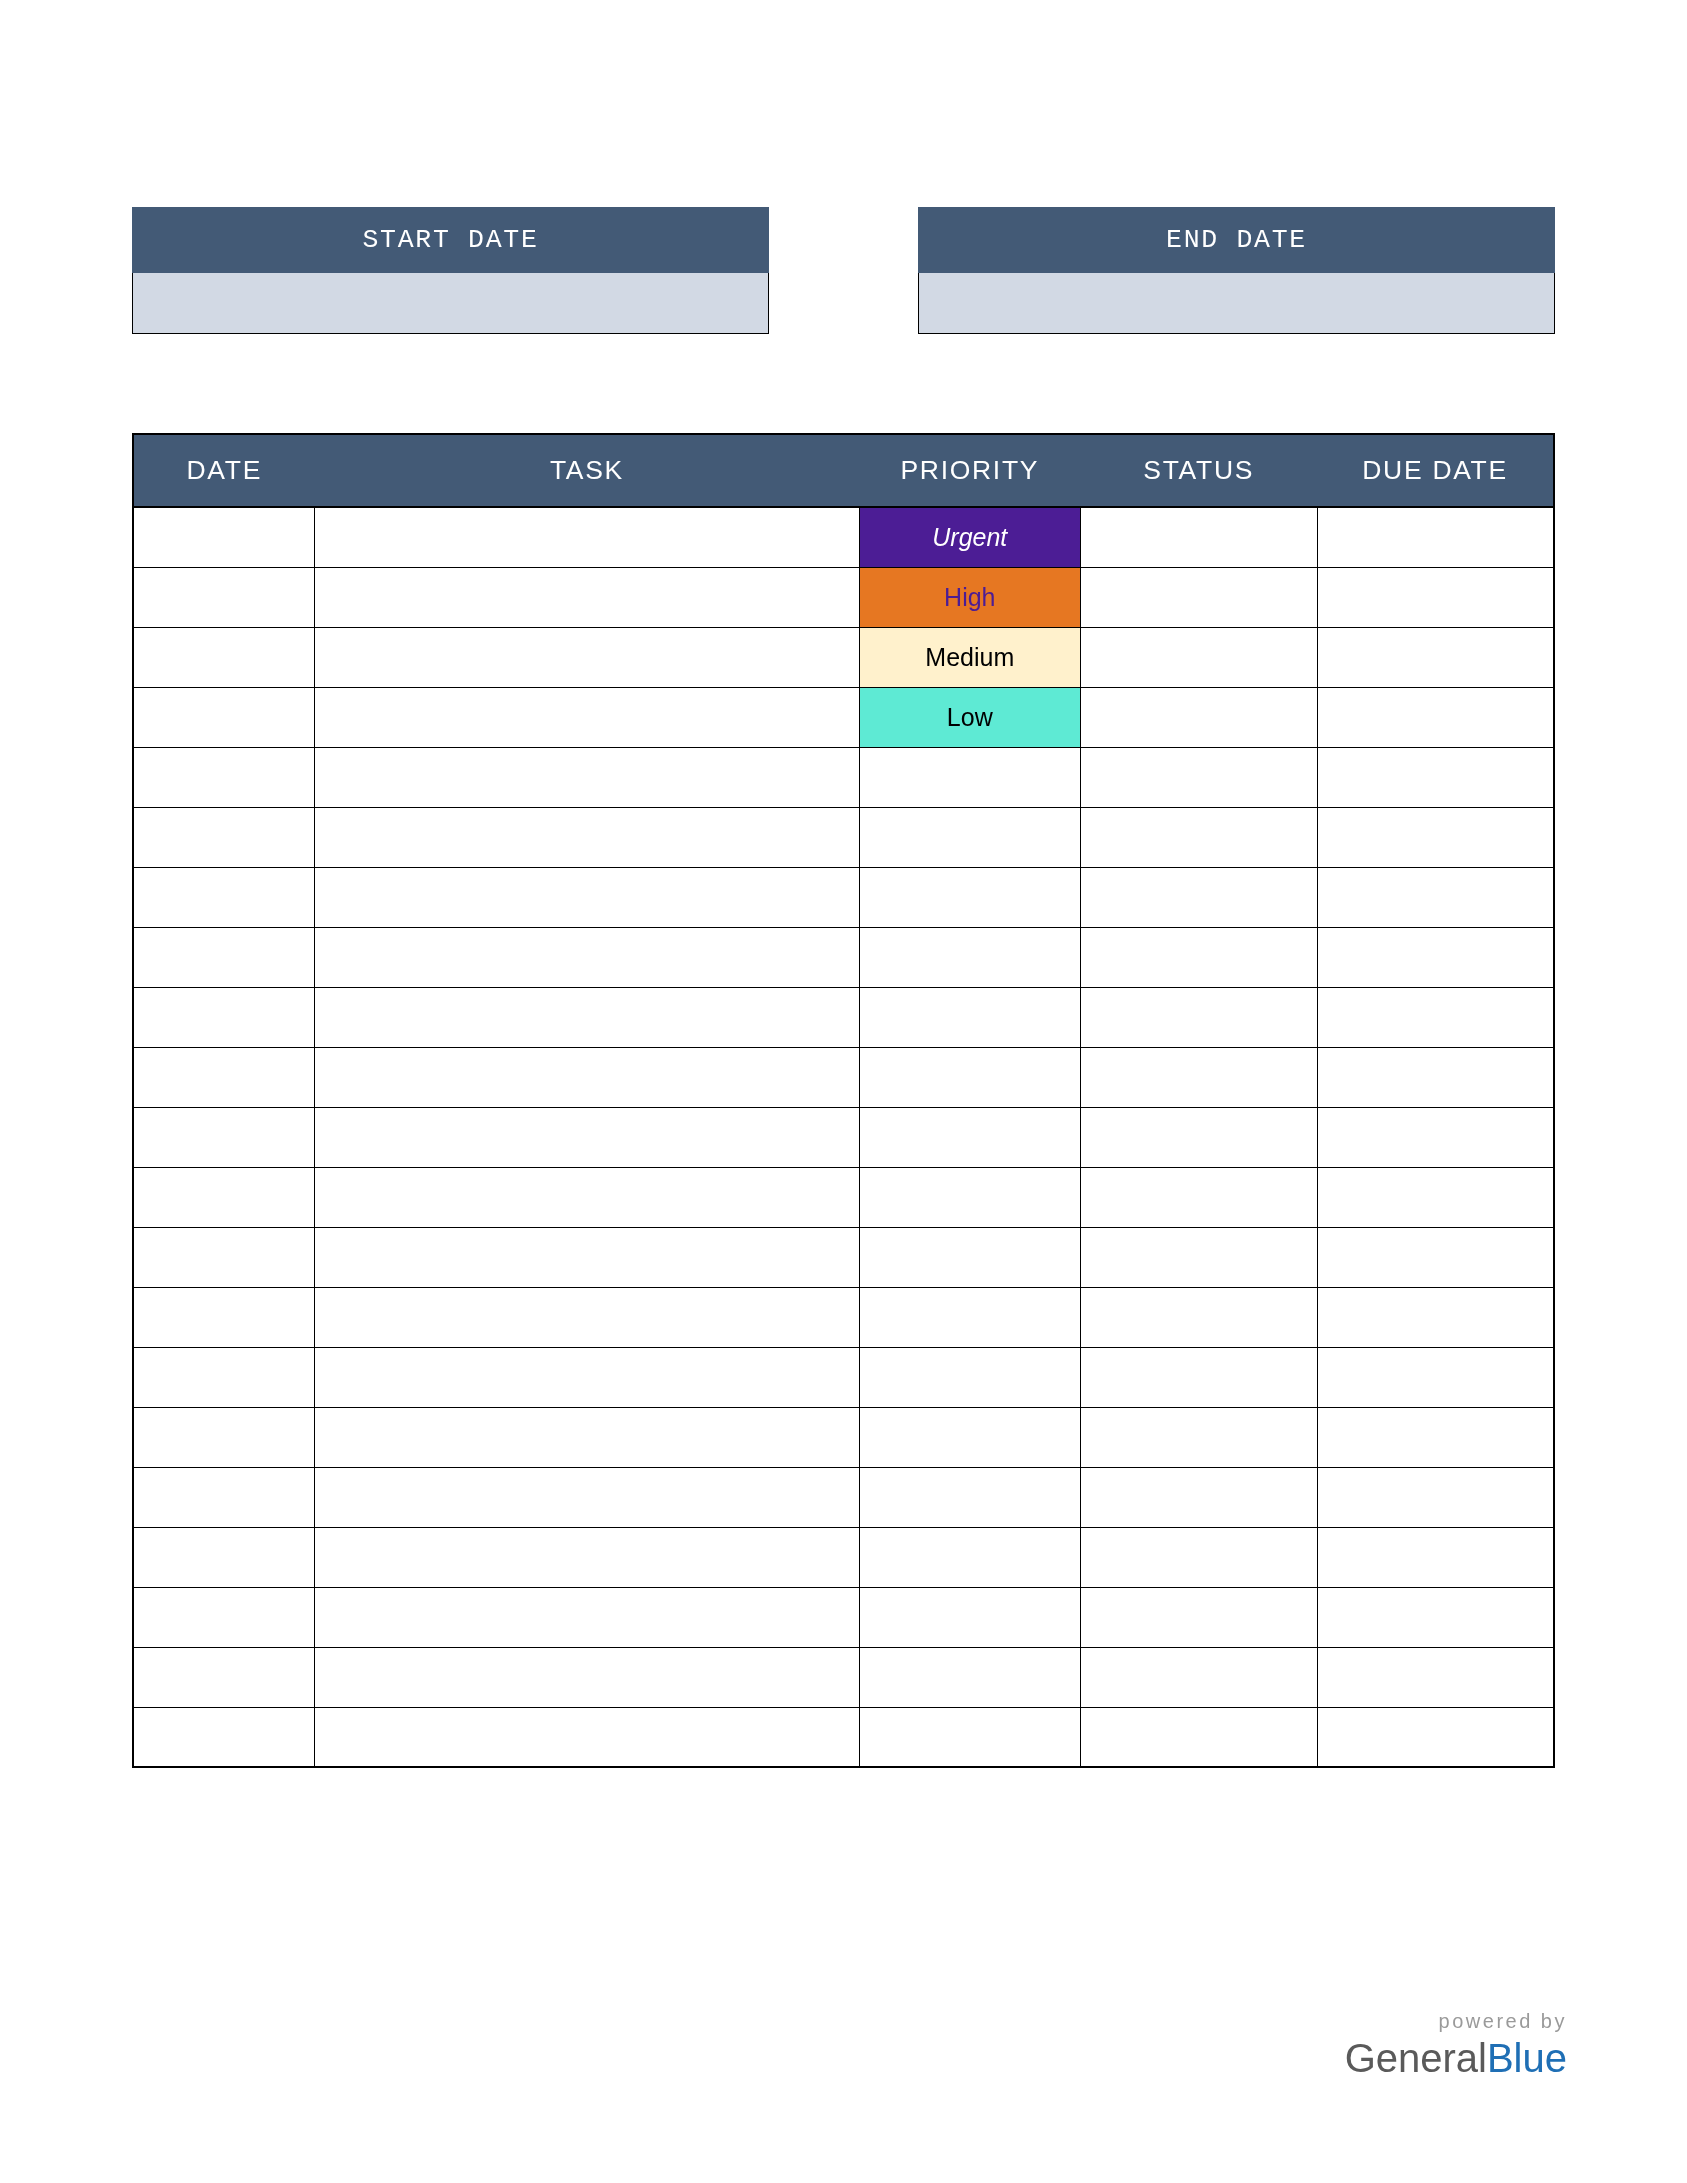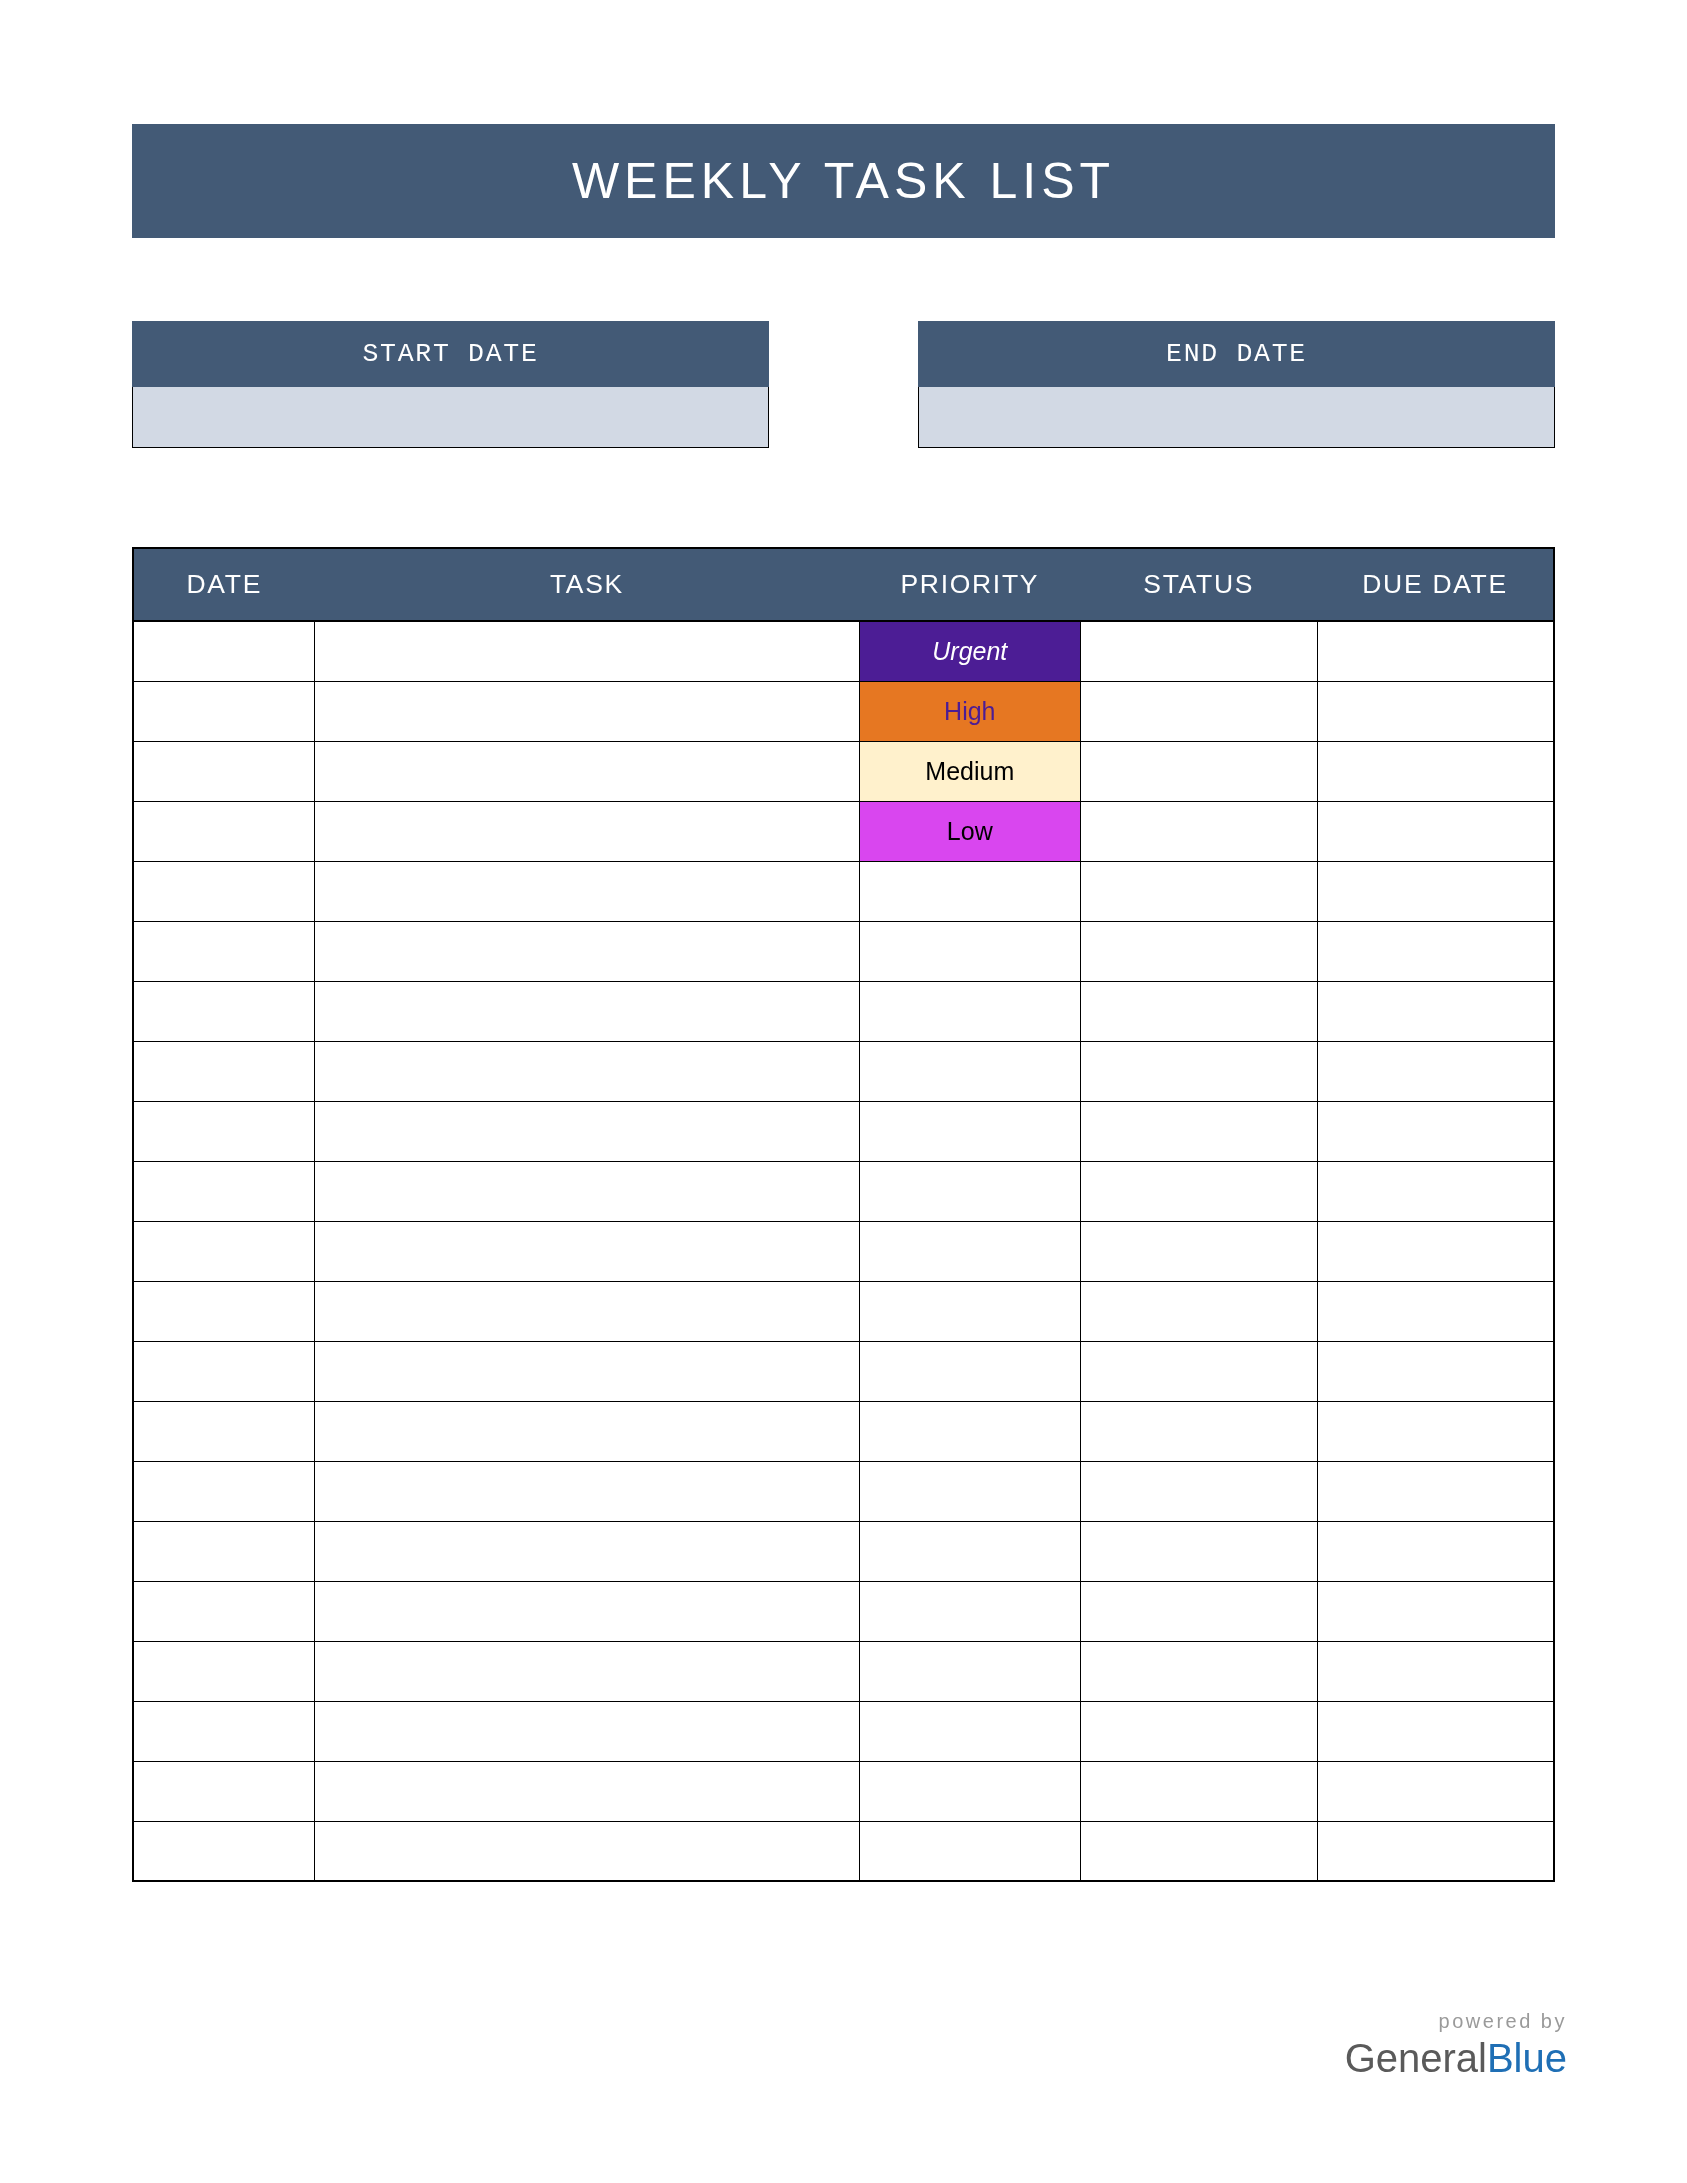--- a/index.html
+++ b/index.html
@@ -70,21 +70,21 @@
     vertical-align: middle;
   }
   .col-date { width: 11.5%; }
   .col-task { width: 34.5%; }
   .col-priority { width: 14%; }
   .col-status { width: 15%; }
   .col-due { width: 15%; }
   .p-urgent { background: #4c1d95; color: #ffffff; font-style: italic; }
   .p-high   { background: #e67722; color: #4c1d95; }
   .p-medium { background: #fff1cc; color: #000000; }
-  .p-low    { background: #d946ef; color: #000000; }
+  .p-low    { background: #5eead4; color: #000000; }
   .footer {
     position: absolute;
     right: 120px;
     top: 2010px;
     text-align: right;
   }
   .footer-top {
     color: #9a9a9a;
     font-size: 20px;
     letter-spacing: 2.5px;
@@ -95,21 +95,20 @@
     font-weight: 400;
   }
   .footer-brand .g1 { color: #5a5a5a; }
   .footer-brand .g2 { color: #1f6fb5; }
 </style>
 </head>
 <body>
 
 <div class="page">
 
-  <div class="title-bar">WEEKLY TASK LIST</div>
 
   <div class="date-row">
     <div class="date-box">
       <div class="date-header">START DATE</div>
       <div class="date-value"></div>
     </div>
     <div class="date-box">
       <div class="date-header">END DATE</div>
       <div class="date-value"></div>
     </div>

